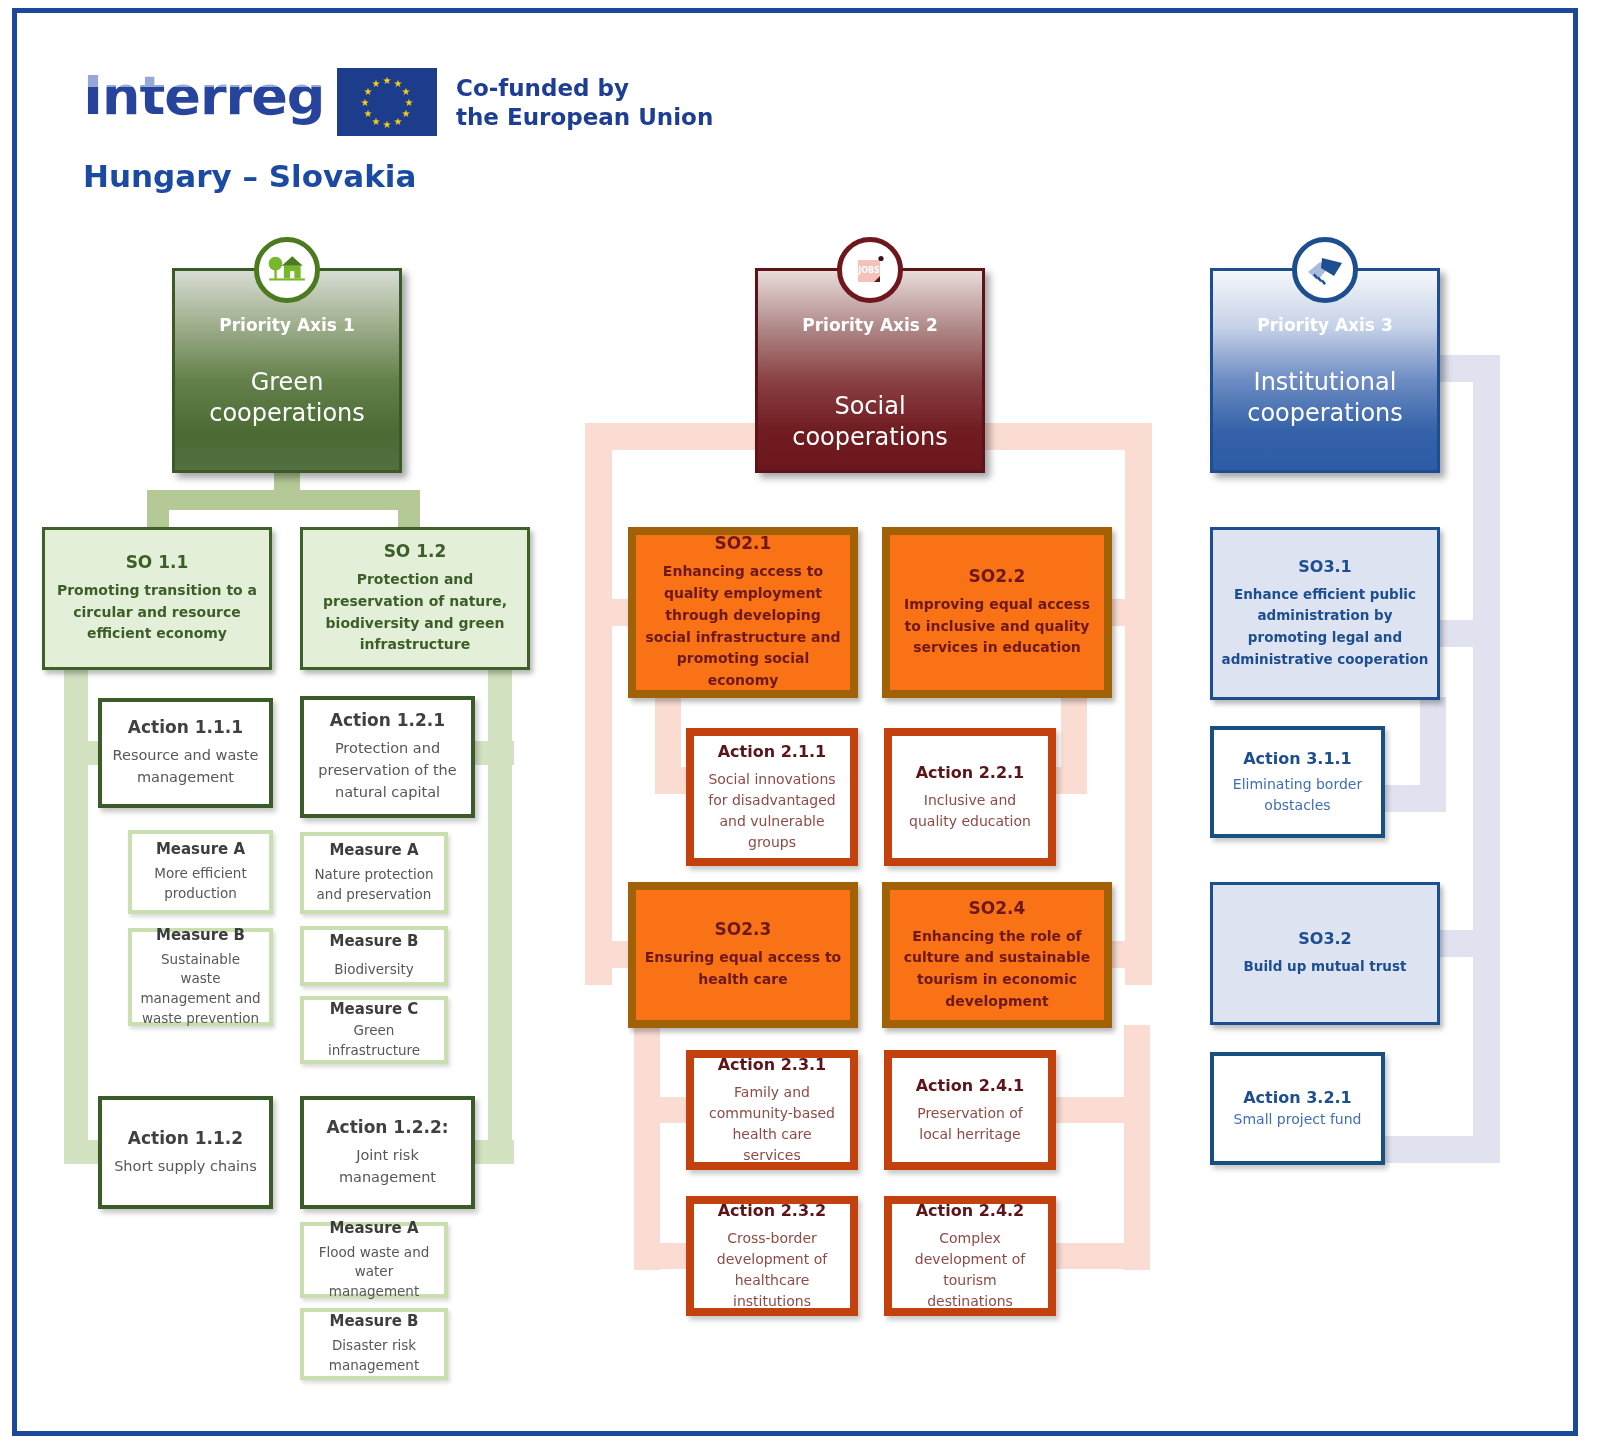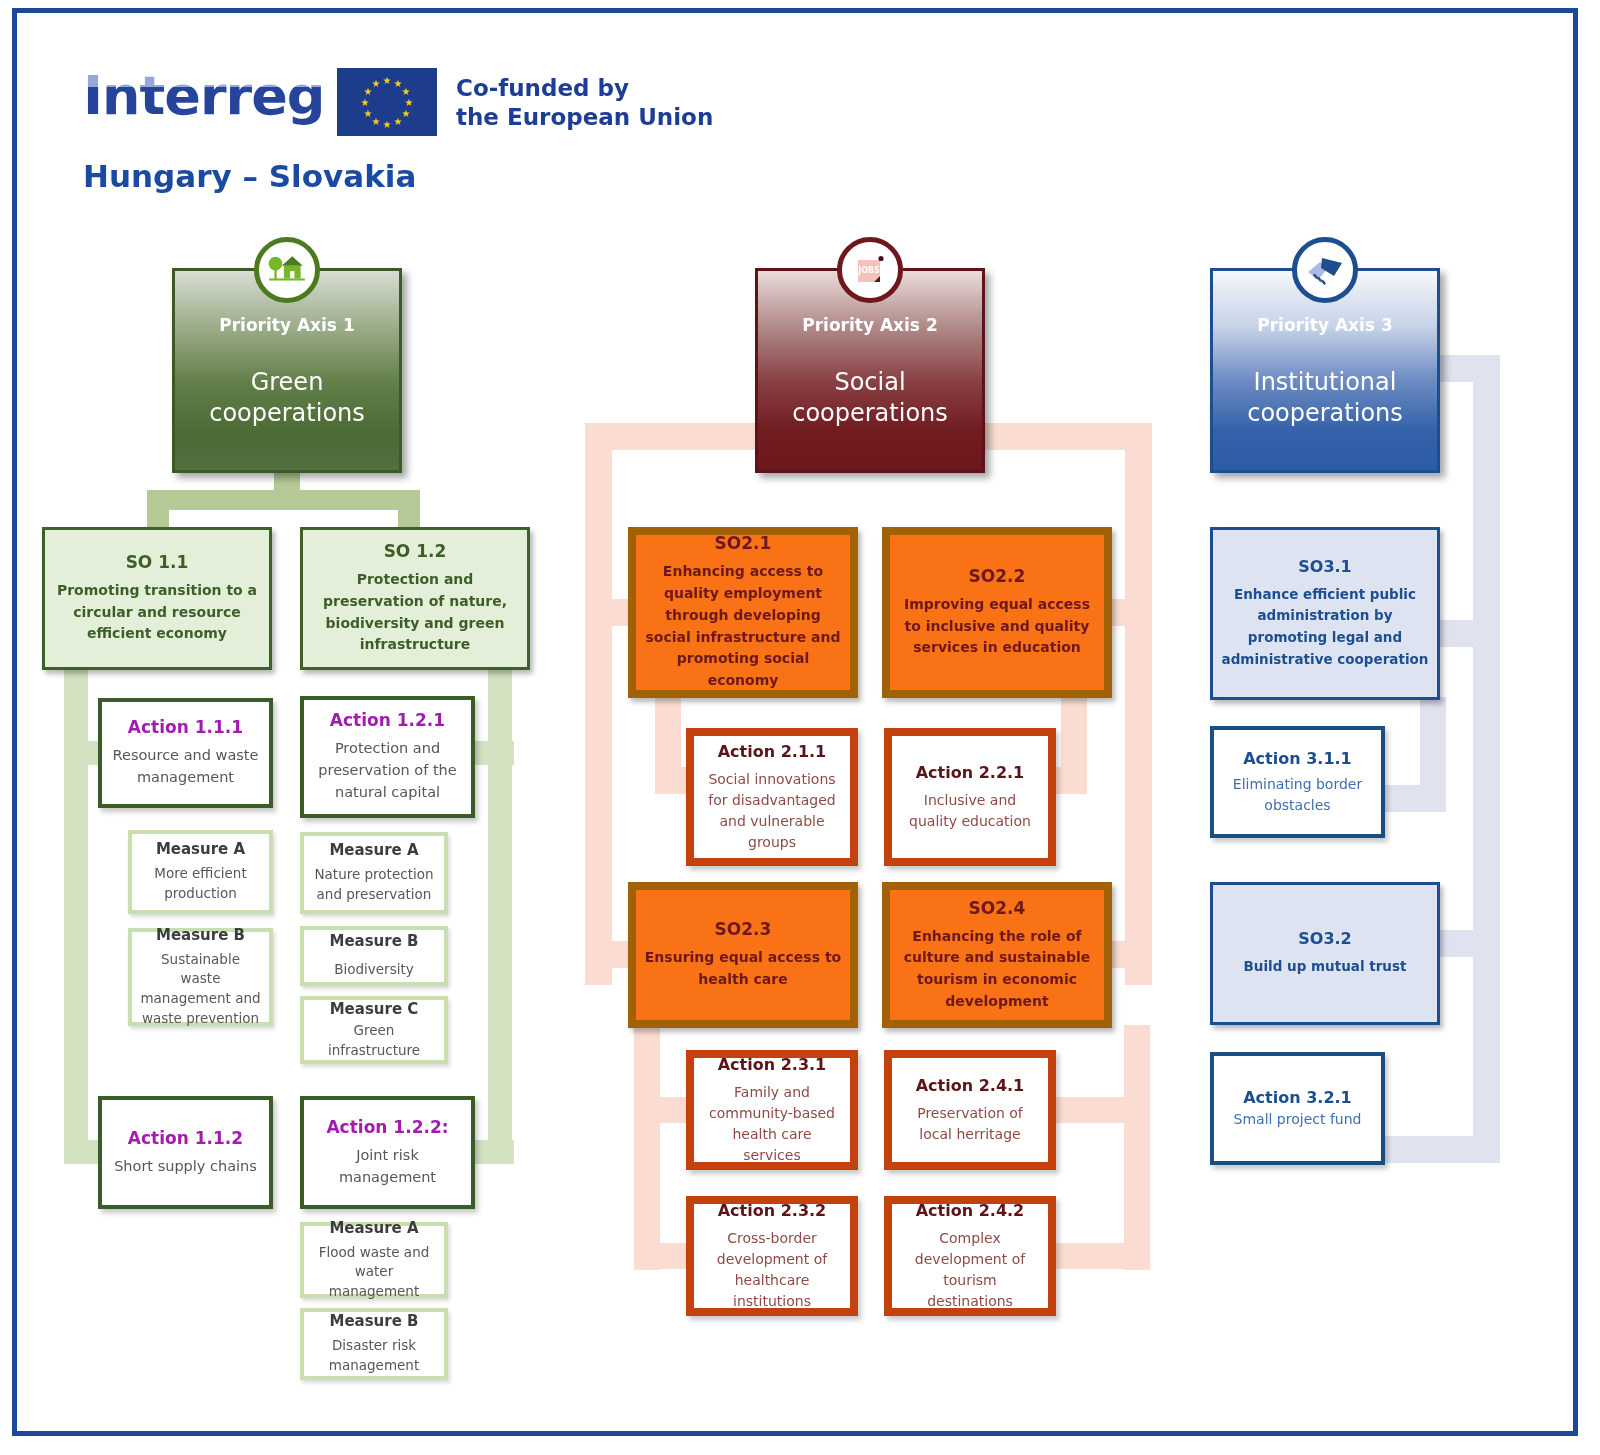--- a/index.html
+++ b/index.html
@@ -27,21 +27,21 @@
   .box{position:absolute;z-index:2;display:flex;flex-direction:column;align-items:center;
        justify-content:center;text-align:center;box-sizing:border-box;background:#fff;
        padding:6px 8px;}
   .box .t{font-weight:bold;}
   .box .b{margin-top:8px;}
 
   .g-so{background:#e4efda;border:3px solid #3f6029;color:#3c5e27;
         box-shadow:3px 4px 5px rgba(0,0,0,.28);}
   .g-so .t{font-size:17px;} .g-so .b{font-weight:bold;font-size:14px;line-height:1.55;}
   .g-act{border:4px solid #3a5c28;box-shadow:3px 4px 5px rgba(0,0,0,.22);}
-  .g-act .t{color:#a21caf;font-size:17px;} .g-act .b{color:#575757;font-size:14.5px;line-height:1.5;}
+  .g-act .t{color:#404040;font-size:17px;} .g-act .b{color:#575757;font-size:14.5px;line-height:1.5;}
   .g-meas{border:4px solid #cadfb0;box-shadow:2px 3px 4px rgba(0,0,0,.15);}
   .g-meas .t{color:#3d3d3d;font-size:15px;} .g-meas .b{color:#575757;font-size:13.5px;line-height:1.45;margin-top:6px;}
 
   .p-so{background:#f97316;border:8px solid #a16207;color:#6e171c;
         box-shadow:3px 4px 5px rgba(0,0,0,.28);}
   .p-so .t{font-size:17px;} .p-so .b{font-weight:bold;font-size:14px;line-height:1.55;}
   .p-act{border:8px solid #c2410c;box-shadow:3px 4px 5px rgba(0,0,0,.22);}
   .p-act .t{color:#5d1418;font-size:16px;} .p-act .b{color:#8f4a45;font-size:14px;line-height:1.5;}
 
   .bl-so{background:#dee3f2;border:3px solid #1d4e8f;color:#1d4e8f;
@@ -52,21 +52,21 @@
 
   
   .axis{position:absolute;z-index:3;width:230px;height:205px;box-sizing:border-box;
         display:flex;flex-direction:column;align-items:center;text-align:center;color:#fff;
         padding:44px 6px 0 6px;box-shadow:5px 5px 7px rgba(0,0,0,.35);}
   .axis .lbl{font-weight:bold;font-size:17px;margin-bottom:16px;}
   .axis .ttl{font-weight:normal;font-size:24px;line-height:1.3;margin-top:16px;}
   .axis1{border:3px solid #3b5a28;
          background:linear-gradient(180deg,#d8dcd3 0%,#a3b292 25%,#63804a 55%,#4b6a34 82%,#527040 100%);}
   .axis2{border:3px solid #5d1418;
-         background:linear-gradient(180deg,#e9dcda 0%,#b08a89 28%,#8a4144 55%,#701c21 80%,#6b171c 100%);}
+         background:linear-gradient(180deg,#e9dcda 0%,#b08a89 28%,#8a4144 55%,#701c21 80%,#6b171c 100%);gap:24px;}
   .axis3{border:3px solid #1d4e8f;
          background:linear-gradient(180deg,#f5f7fa 0%,#c6d2e8 28%,#6d8cc3 55%,#3562a9 80%,#2d5ba5 100%);}
 
   .icon-circle{position:absolute;z-index:4;width:66px;height:66px;border-radius:50%;
                background:#fff;box-sizing:border-box;display:flex;align-items:center;
                justify-content:center;}
 </style>
 </head>
 <body>
 

